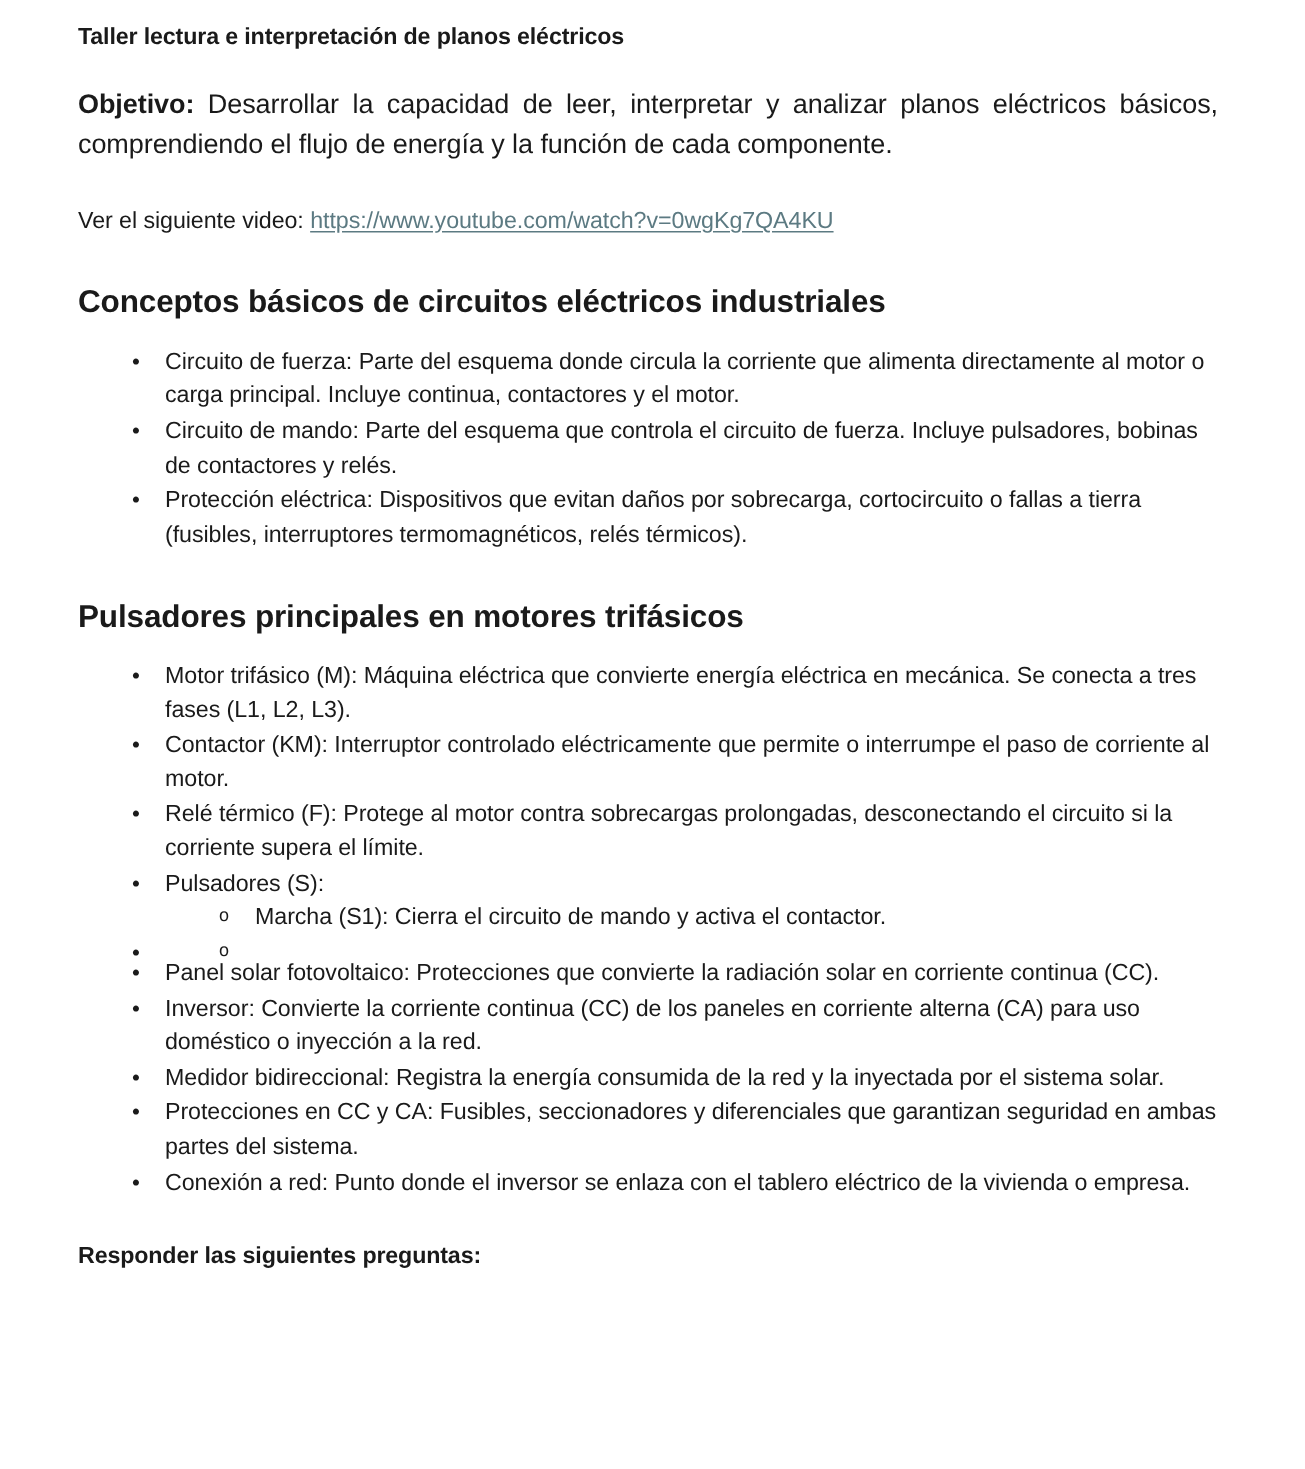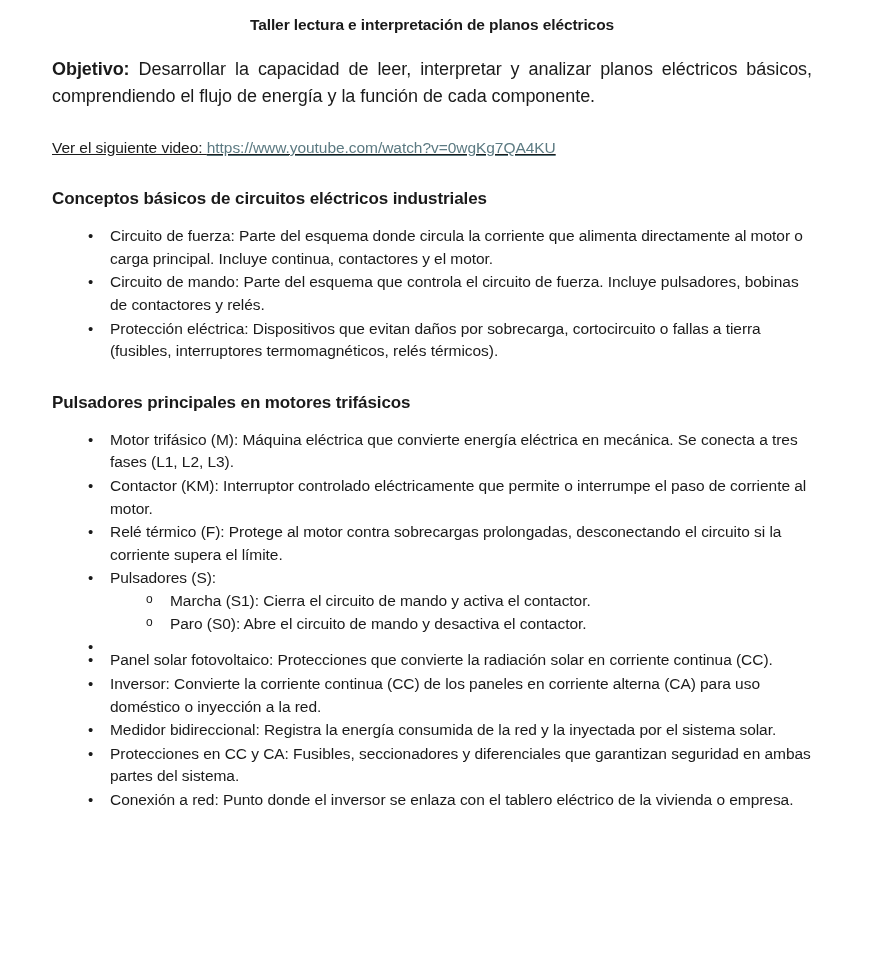--- a/index.html
+++ b/index.html
@@ -18,21 +18,21 @@
 
   .page {
     width: 870px;
     height: 979px;
     box-sizing: border-box;
     padding: 8px 58px 0 52px;
     position: relative;
   }
 
   .doc-title {
-    text-align: center;
+    text-align: left;
     font-weight: bold;
     font-size: 15.5px;
     line-height: 1.35;
     margin: 7px 0 0 0;
     letter-spacing: -0.1px;
   }
 
   .objective-para {
     text-align: justify;
     font-size: 18px;
@@ -42,32 +42,31 @@
   }
   .objective-para .lead {
     font-weight: bold;
   }
 
   .video-para {
     font-size: 15.5px;
     line-height: 1.45;
     margin: 27px 0 12px 0;
     letter-spacing: -0.05px;
-    text-decoration: underline;
   }
   .link {
     color: #5c7a82;
     text-decoration: underline;
     text-underline-offset: 2px;
     cursor: pointer;
   }
 
   .section-heading {
     font-weight: bold;
-    font-size: 17px;
+    font-size: 21px;
     line-height: 1.4;
     margin: 28px 0 0 0;
     letter-spacing: -0.1px;
   }
 
   ul.bullets {
     list-style: none;
     margin: 14px 0 0 0;
     padding: 0;
   }
@@ -160,21 +159,20 @@
     <li>
       <span class="marker">•</span>
       <span>Pulsadores (S):</span>
       <ul class="subbullets">
         <li>
           <span class="marker-o">o</span>
           <span>Marcha (S1): Cierra el circuito de mando y activa el contactor.</span>
         </li>
         <li>
           <span class="marker-o">o</span>
-          <span>Paro (S0): Abre el circuito de mando y desactiva el contactor.</span>
         </li>
       </ul>
     </li>
     <li>
       <span class="marker">•</span>
     </li>
   </ul>
 
   <ul class="bullets">
     <li>
@@ -192,14 +190,15 @@
     <li>
       <span class="marker">•</span>
       <span>Protecciones en CC y CA: Fusibles, seccionadores y diferenciales que garantizan seguridad en ambas partes del sistema.</span>
     </li>
     <li>
       <span class="marker">•</span>
       <span>Conexión a red: Punto donde el inversor se enlaza con el tablero eléctrico de la vivienda o empresa.</span>
     </li>
   </ul>
 
+  <h2 class="final-heading">Responder las siguientes preguntas:</h2>
 
 </div>
 
 </body></html>

